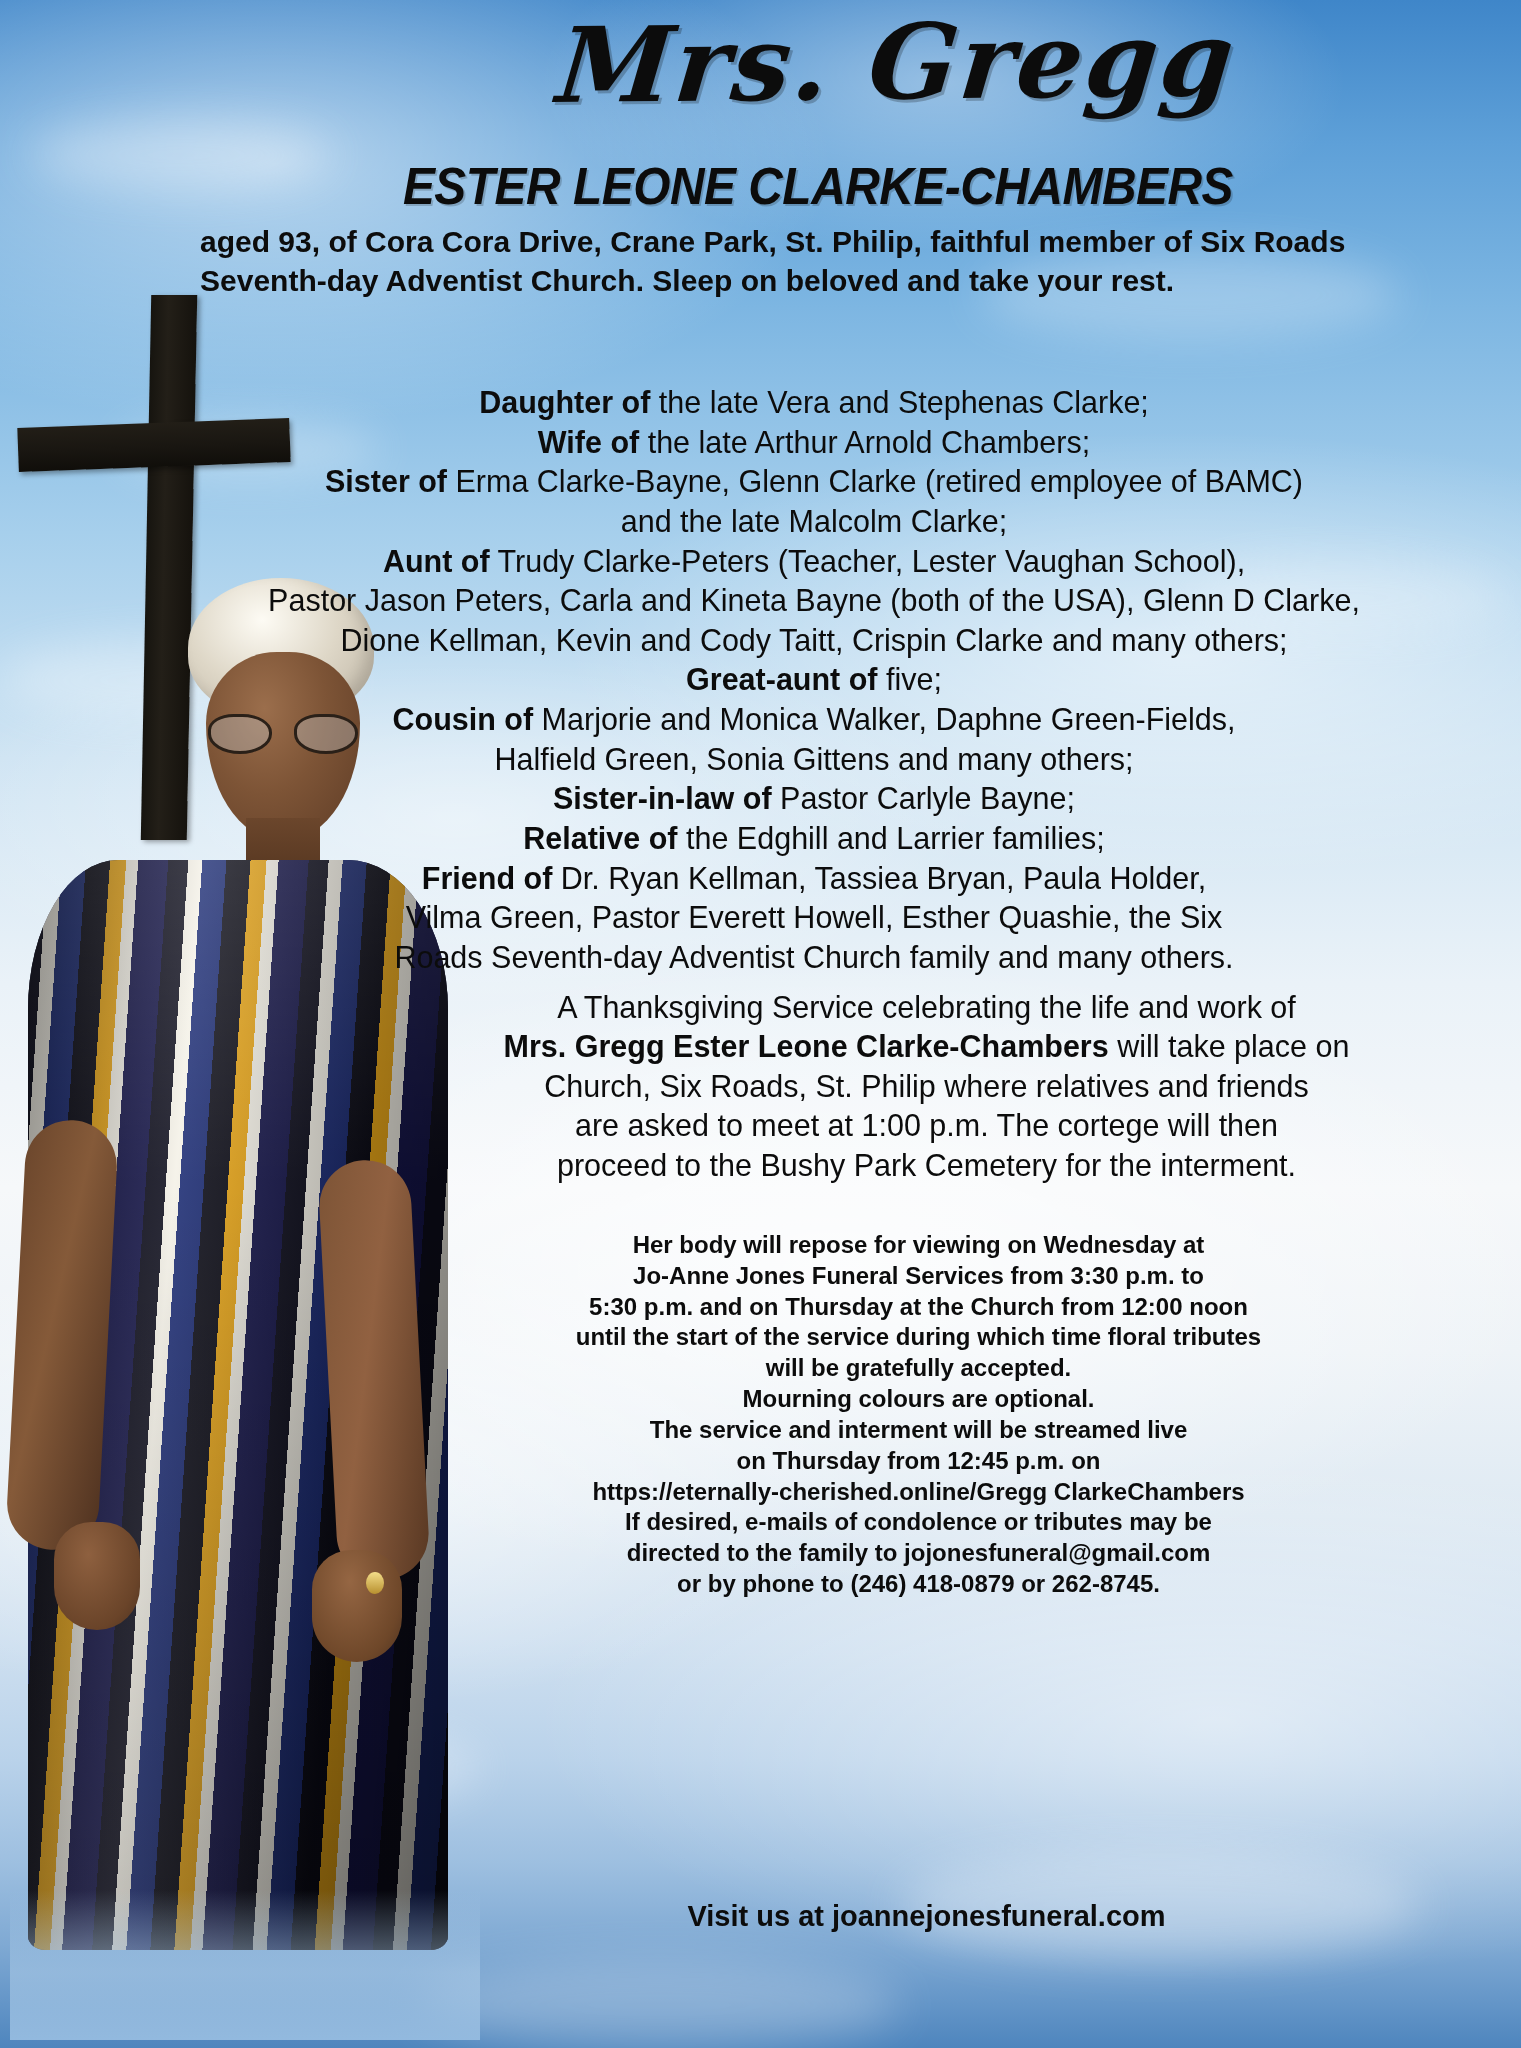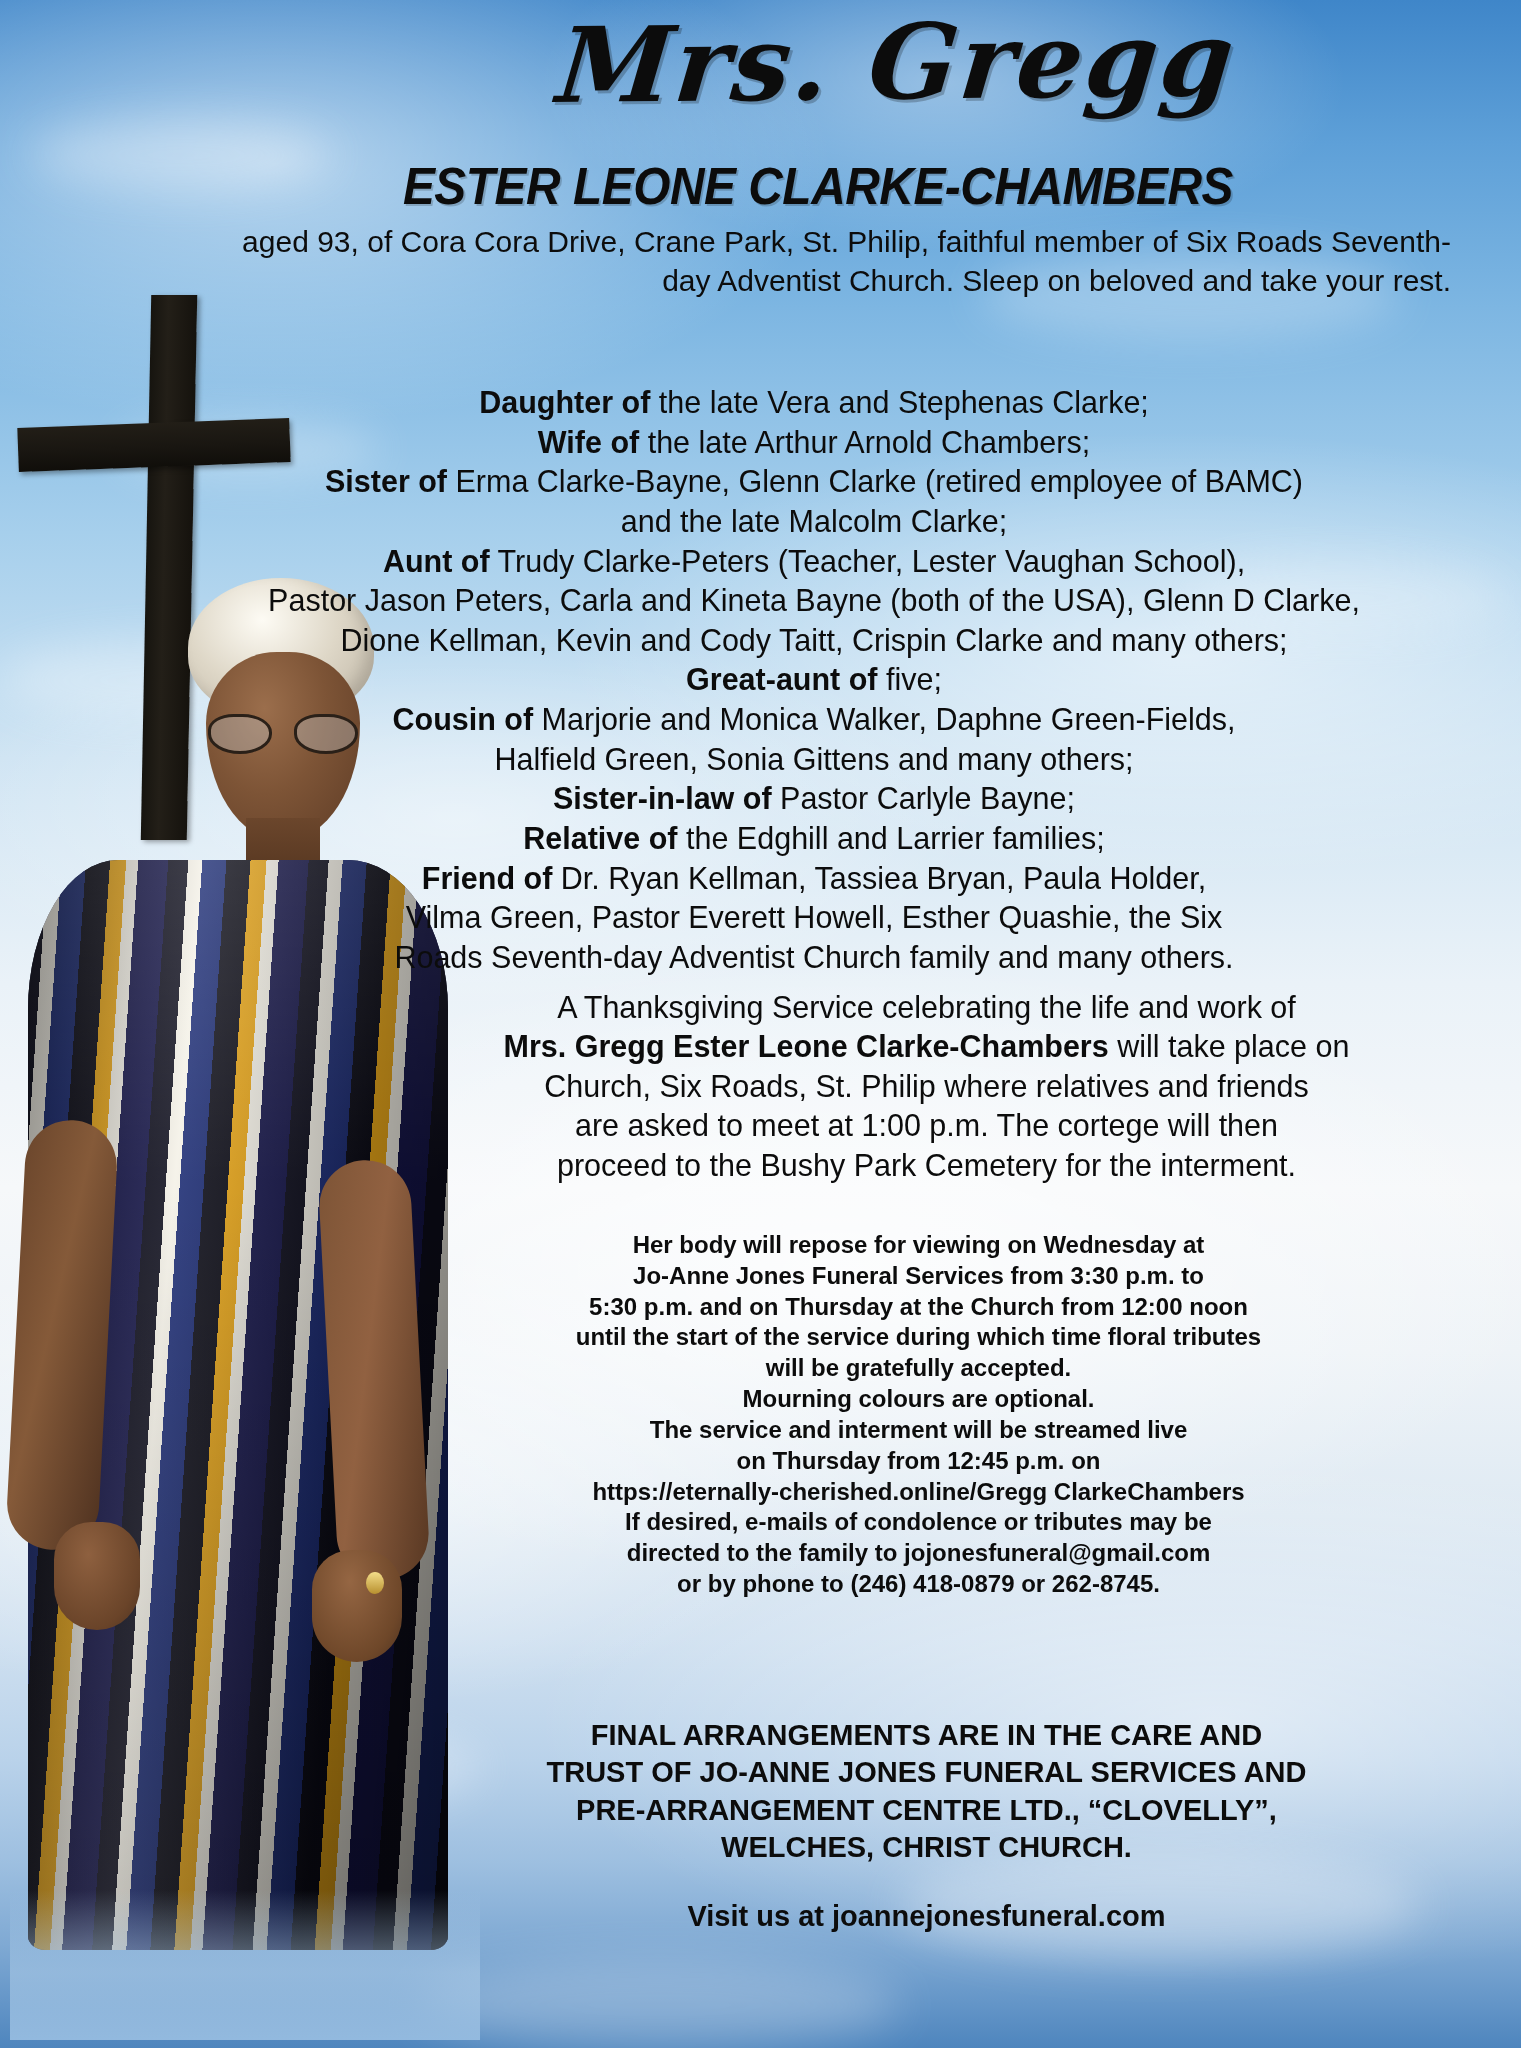--- a/index.html
+++ b/index.html
@@ -237,24 +237,24 @@
     line-height: 1.0;
     letter-spacing: -0.5px;
     transform: scaleX(0.92);
     text-shadow: 2px 2px 0 rgba(0,0,0,0.18);
   }
 
   .intro {
     position: absolute;
     left: 200px; right: 70px;
     top: 222px;
-    text-align: right;
+    text-align: left;
     font-size: 30px;
     line-height: 1.30;
-    font-weight: 400;
+    font-weight: 700;
   }
 
   .relations {
     position: absolute;
     left: 175px; right: 68px;
     top: 335px;
     text-align: center;
     font-size: 30.5px;
     line-height: 1.30;
     margin-top: 48px;
@@ -387,23 +387,17 @@
         <span class="ln">will be gratefully accepted.</span>
         <span class="ln">Mourning colours are optional.</span>
         <span class="ln">The service and interment will be streamed live</span>
         <span class="ln">on Thursday from 12:45 p.m. on</span>
         <span class="ln">https://eternally-cherished.online/Gregg ClarkeChambers</span>
         <span class="ln">If desired, e-mails of condolence or tributes may be</span>
         <span class="ln">directed to the family to jojonesfuneral@gmail.com</span>
         <span class="ln">or by phone to (246) 418-0879 or 262-8745.</span>
       </div>
 
-    <div class="final" id="final-block">
-        <span class="ln">FINAL ARRANGEMENTS ARE IN THE CARE AND</span>
-        <span class="ln">TRUST OF JO-ANNE JONES FUNERAL SERVICES AND</span>
-        <span class="ln">PRE-ARRANGEMENT CENTRE LTD., “CLOVELLY”,</span>
-        <span class="ln">WELCHES, CHRIST CHURCH.</span>
-      </div>
 
     <div class="visit">Visit us at joannejonesfuneral.com</div>
 
   </div>
 </div>
 
 </body></html>

